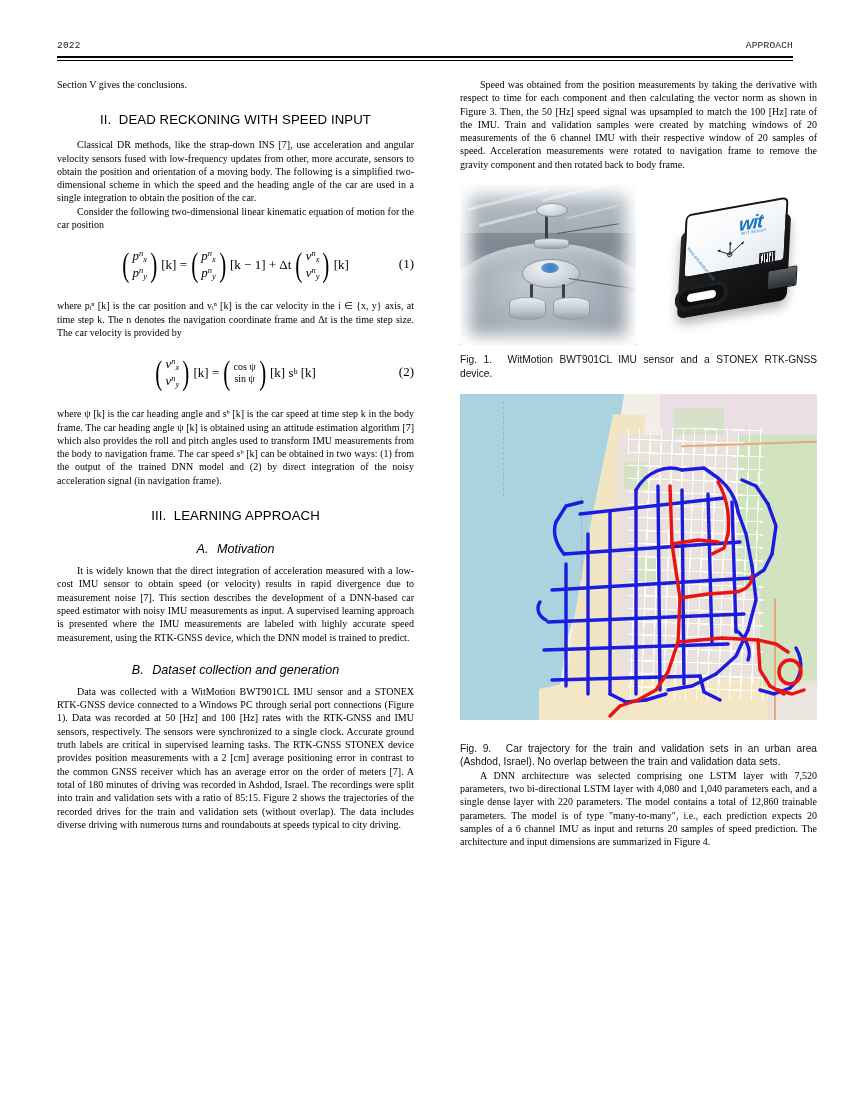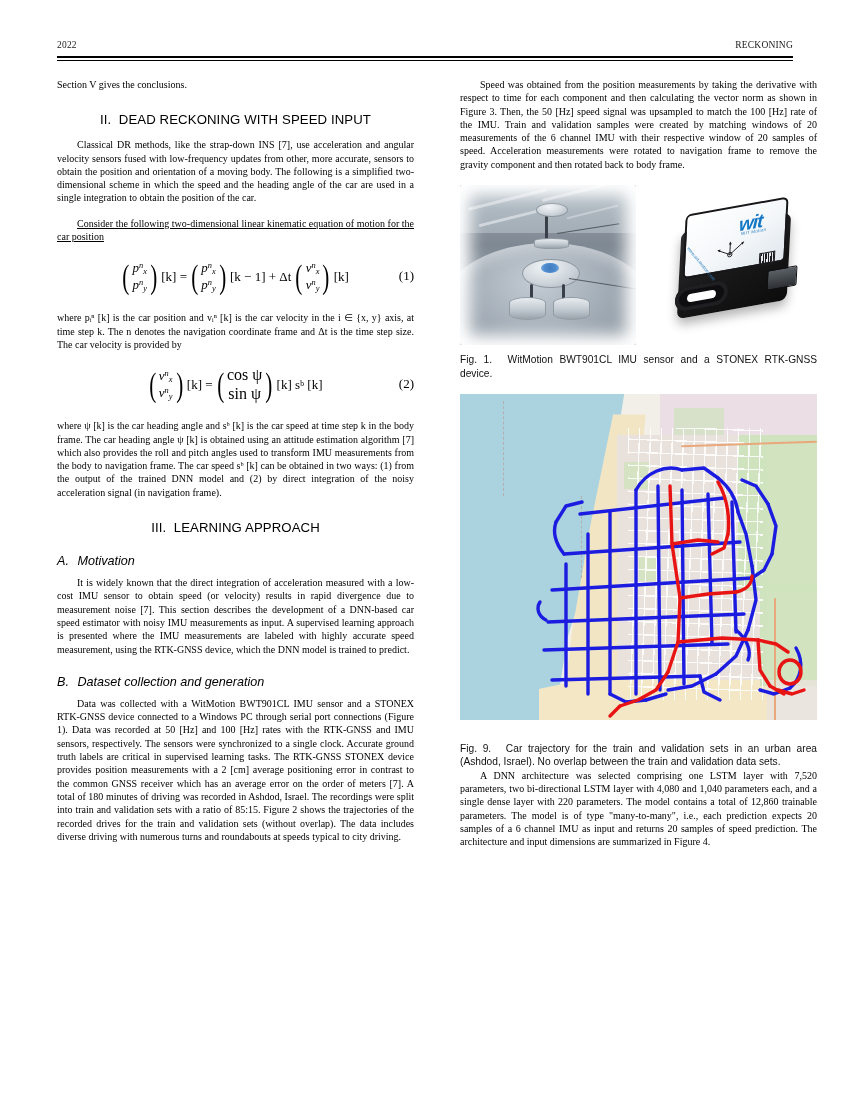--- a/index.html
+++ b/index.html
@@ -28,21 +28,21 @@
   .runhead {
     position: absolute;
     left: 57px;
     top: 40px;
     width: 736px;
     height: 24px;
   }
   .runhead .rh-left, .runhead .rh-right {
     position: absolute;
     top: 0;
-    font-family: Liberation Serif, serif;
+    font-family: Liberation Mono, monospace;
     font-size: 9.5px;
     letter-spacing: 0.2px;
     color: #1a1a1a;
   }
   .runhead .rh-left { left: 0; }
   .runhead .rh-right { right: 0; }
   .runhead .rule-thick {
     position: absolute;
     left: 0; right: 0;
     top: 16px;
@@ -68,37 +68,37 @@
 
   p.body {
     margin: 0 0 0 0;
     font-size: 10px;
     line-height: 1.33;
     text-align: justify;
     text-indent: 20px;
     hyphens: auto;
   }
   p.body.noindent { text-indent: 0; }
-  p.body + p.body { margin-top: 12px; text-decoration: underline; }
+  p.body + p.body { margin-top: 0; }
 
   h2.section {
     font-family: "Liberation Sans", sans-serif;
     font-weight: normal;
     font-size: 13.2px;
     text-align: center;
     margin: 21px 0 11px 0;
     letter-spacing: 0.1px;
   }
   h3.subsection {
     font-family: "Liberation Sans", sans-serif;
     font-style: italic;
     font-weight: normal;
     font-size: 12.6px;
     margin: 19px 0 8px 0;
-    text-align: left;
+    text-align: center;
   }
   h3.subsection .lbl { margin-right: 5px; }
 
   
   .eq {
     position: relative;
     margin: 12px 0 12px 0;
     height: 44px;
   }
   .eq-inner {
@@ -135,21 +135,21 @@
     justify-content: center;
     padding: 0 1px;
     line-height: 1.18;
     text-align: right;
   }
   .mi { font-style: italic; }
   .sub { font-size: 8.4px; vertical-align: -0.28em; font-style: italic; }
   .sup { font-size: 8.4px; vertical-align: 0.52em; font-style: italic; }
   .vv { white-space: nowrap; }
   .eqtxt { font-size: 13px; padding: 0 2px; white-space: nowrap; }
-  .trig { font-style: normal; font-size: 16px; }
+  .trig { font-style: normal; font-size: 10px; }
 
   
   .figure { margin-top: 14px; }
   .figcap {
     font-family: "Liberation Sans", sans-serif;
     font-size: 10.2px;
     line-height: 1.32;
     text-align: justify;
     margin-top: 8px;
     color: #111;
@@ -407,21 +407,21 @@
     width: 100%; height: 100%;
   }
 </style>
 </head>
 <body>
 
 <div class="page">
 
   <div class="runhead">
     <span class="rh-left">2022</span>
-    <span class="rh-right">RECKONING</span>
+    <span class="rh-right">APPROACH</span>
     <div class="rule-thick"></div>
     <div class="rule-thin"></div>
   </div>
 
   <div class="col col-left">
 
     <p class="body noindent">Section V gives the conclusions.</p>
 
     <h2 class="section">
       <span>II.</span>&nbsp;

